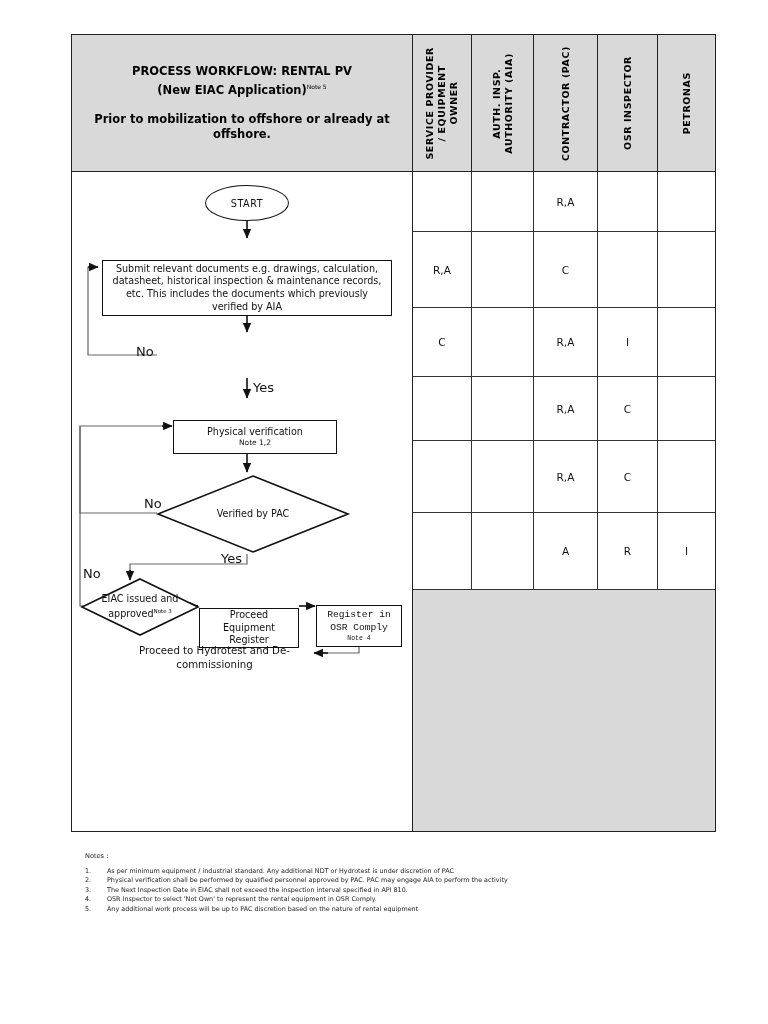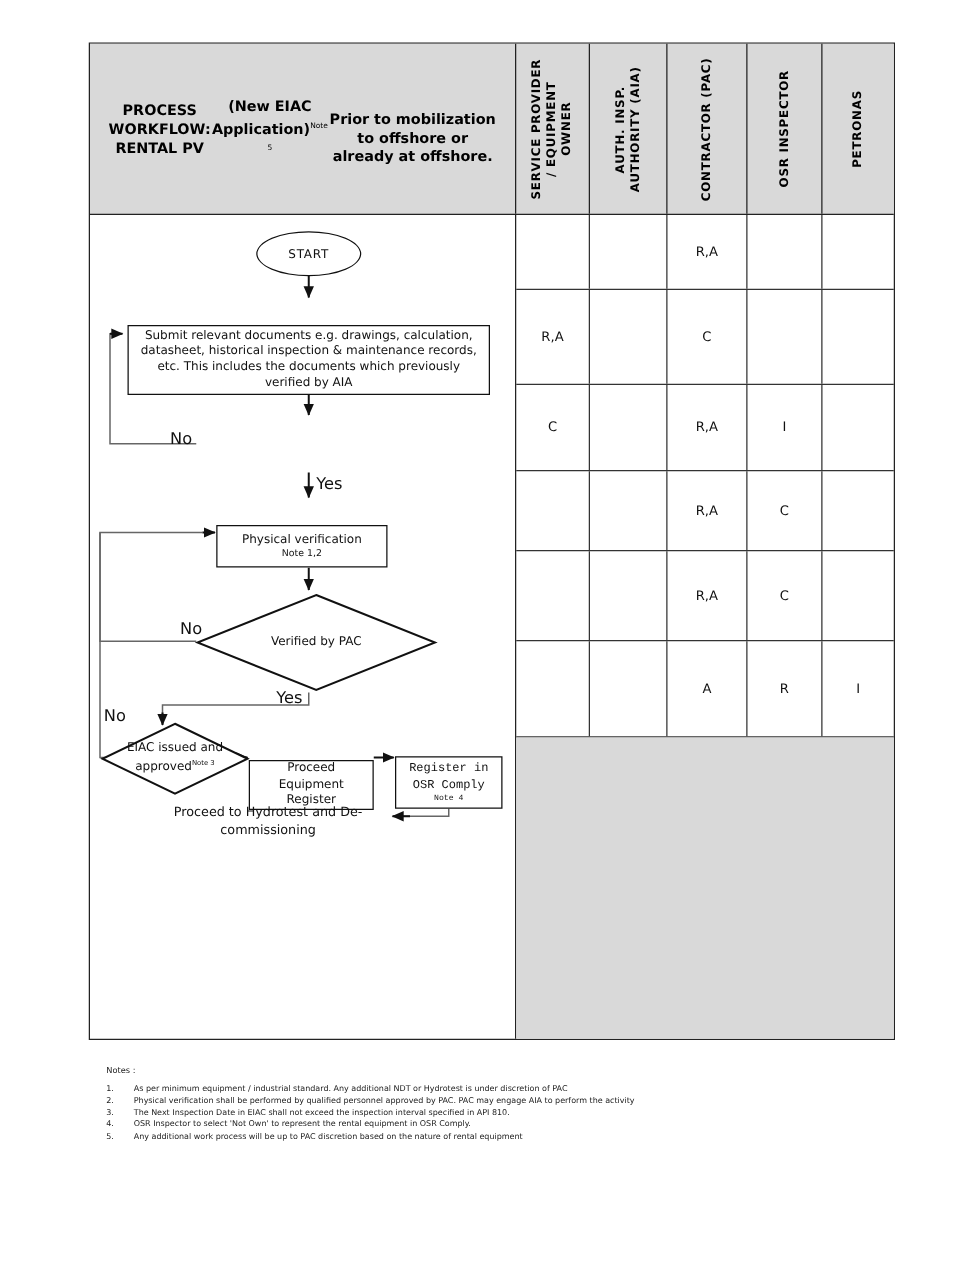--- a/index.html
+++ b/index.html
@@ -23,21 +23,21 @@
     border:1.5px solid #222;box-sizing:border-box;background:#fff;
   }
 
   
   .hdr{
     position:absolute;left:0;top:0;width:100%;height:137px;
     background:#d9d9d9;border-bottom:1.5px solid #222;box-sizing:border-box;
   }
   .hdr-title{
     position:absolute;left:0;top:0;width:341px;height:100%;
-    display:flex;flex-direction:row;align-items:center;justify-content:center;
+    display:flex;flex-direction:column;align-items:center;justify-content:center;
     border-right:1.5px solid #222;box-sizing:border-box;
     padding:0 14px;text-align:center;
   }
   .t-line1{font-size:11.5px;font-weight:bold;line-height:15px;}
   .t-line2{font-size:11.5px;font-weight:bold;line-height:15px;}
   .t-line3{font-size:11.5px;font-weight:bold;line-height:15px;margin-top:14px;}
   .sup{font-size:6px;font-weight:normal;vertical-align:super;}
 
   .hdr-cols{position:absolute;left:341px;top:0;right:0;height:100%;display:flex;}
   .hdr-col{
@@ -185,21 +185,21 @@
 
         <div class="node ellipse" style="left:133px;top:13px;width:84px;height:36px;">
           <span>START</span>
         </div>
 
         <div class="node rect" style="left:30px;top:66px;width:290px;height:56px;">
           <span>Submit relevant documents e.g. drawings, calculation, datasheet, historical inspection &amp; maintenance records, etc. This includes the documents which previously verified by AIA</span>
         </div>
 
 
-        <div class="node rect" style="left:101px;top:226px;width:137px;height:34px;">
+        <div class="node rect" style="left:101px;top:226px;width:164px;height:34px;">
           <span>Physical verification</span>
           <span style="font-size:7.5px;line-height:10px;">Note 1,2</span>
         </div>
 
         <div class="diamond-wrap" style="left:85px;top:303px;width:192px;height:78px;">
           <svg width="192" height="78">
             <polygon points="96,1 191,39 96,77 1,39" fill="#fff" stroke="#111" stroke-width="1.6"></polygon>
           </svg>
           <div class="diamond-label">Verified by PAC</div>
         </div>

